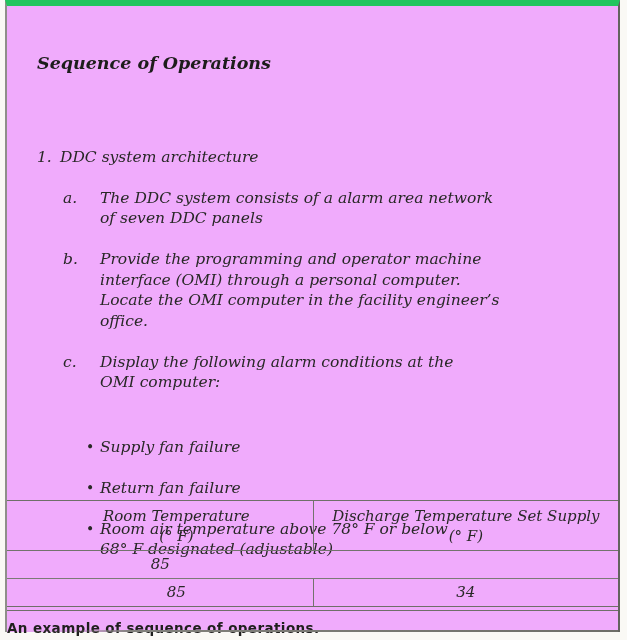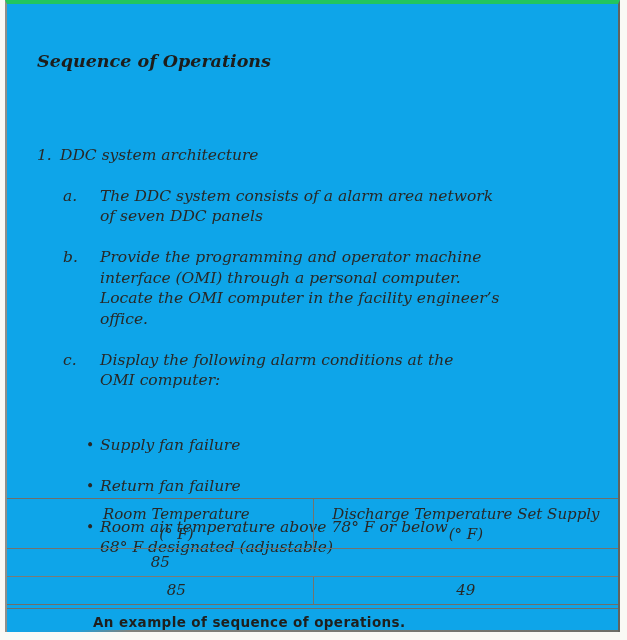--- a/index.html
+++ b/index.html
@@ -11,24 +11,24 @@
     font-family: "DejaVu Serif", serif;
     overflow: hidden;
   }
   .figure-frame {
     position: absolute;
     top: 0;
     left: 5px;
     width: 615px;
     height: 632px;
     box-sizing: border-box;
-    border-top: 4px solid #22c55e;
+    border-top: 6px solid #22c55e;
     border-left: 2px solid #8f8f8a;
     border-right: 2px solid #63635e;
-    background: #0ea5e9;
+    background: #f0abfc;
     color: #282826;
   }
   .bottom-rule {
     position: absolute;
     bottom: 0;
     left: 0;
     right: 0;
     height: 2px;
     background: linear-gradient(to right,
       rgba(130,130,124,0) 0%,
@@ -113,22 +113,21 @@
   }
   .double-rule {
     height: 5px;
     box-sizing: border-box;
     border-top: 1px solid #6f6f69;
     border-bottom: 1px solid #6f6f69;
   }
   .caption-row {
     height: 25px;
     display: flex;
-    align-items: center;
-    padding-left: 86px;
+    align-items: flex-end;
   }
   .figure-caption {
     font-family: "DejaVu Sans", sans-serif;
     font-style: normal;
     font-weight: bold;
     font-size: 13.5px;
     letter-spacing: 0.4px;
     color: #1f1f1d;
   }
 </style>
@@ -195,21 +194,21 @@
       <div class="tbl-cell first">Room Temperature
 (° F)</div>
       <div class="tbl-cell">Discharge Temperature Set Supply
 (° F)</div>
     </div>
     <div class="tbl-row tbl-data-row r1">
       <div class="tbl-cell">85</div>
     </div>
     <div class="tbl-row tbl-data-row r2">
       <div class="tbl-cell first">85</div>
-      <div class="tbl-cell">49</div>
+      <div class="tbl-cell">34</div>
     </div>
     <div class="double-rule"></div>
     <div class="caption-row">
       <span class="figure-caption">An example of sequence of operations.</span>
     </div>
   </div>
 
   <div class="bottom-rule"></div>
 </div>
 

